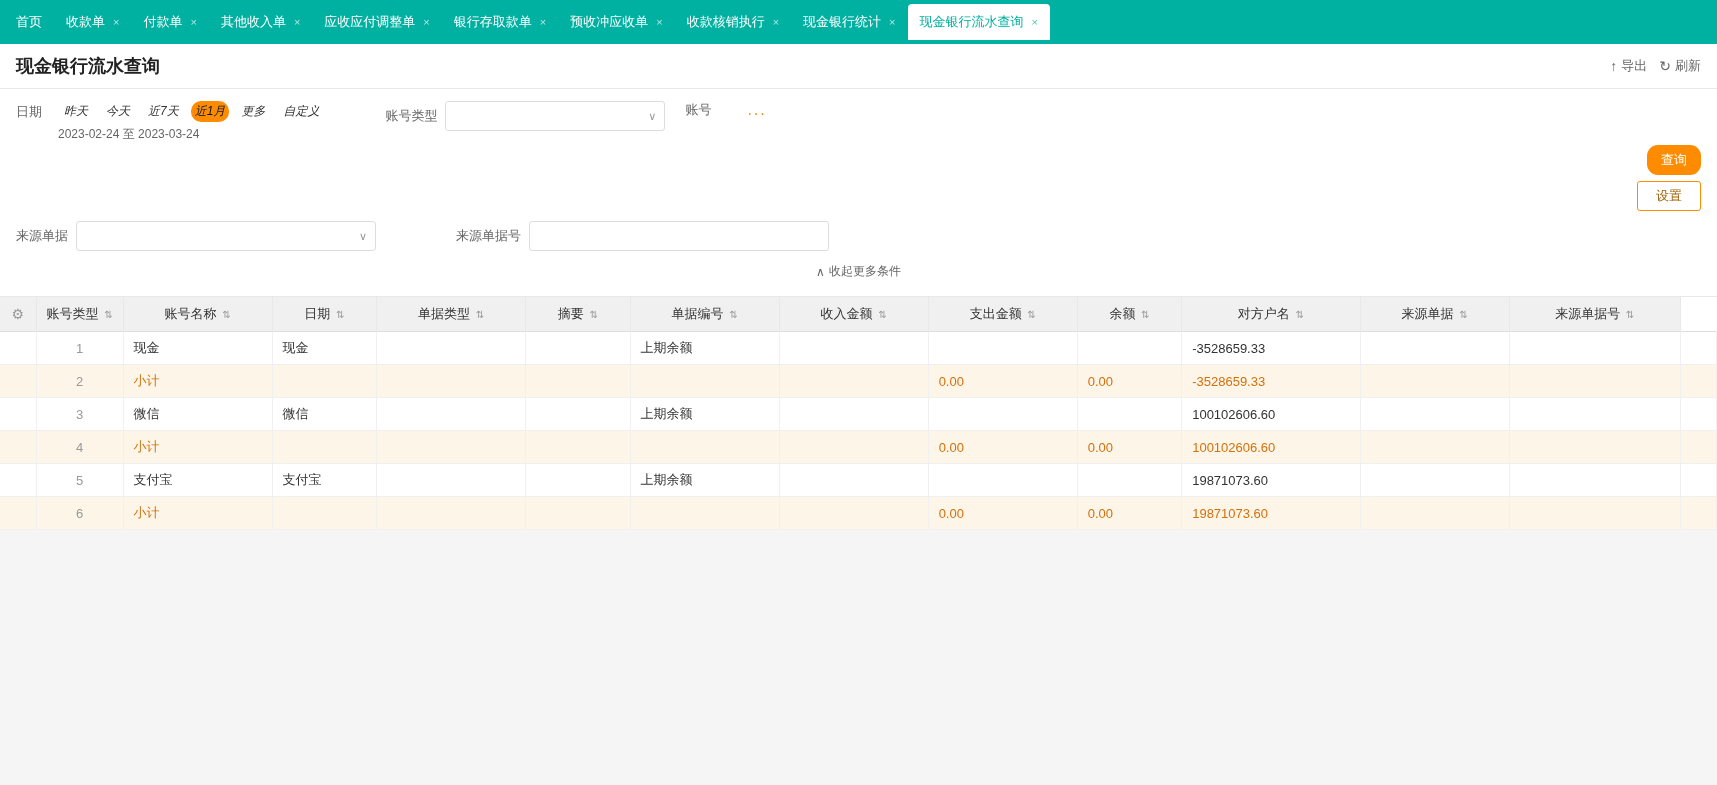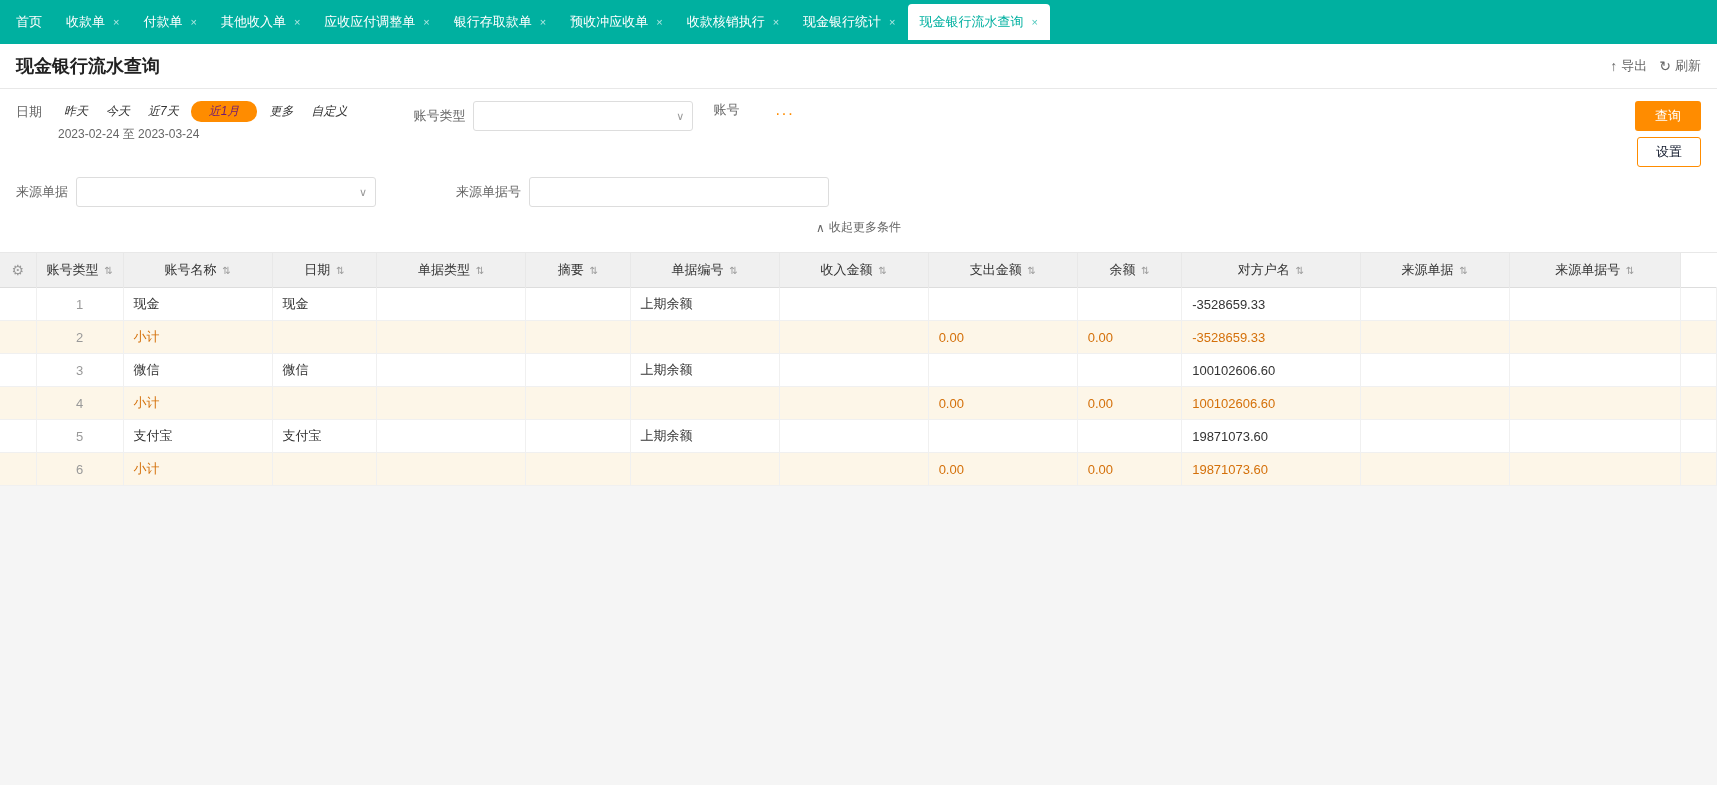--- a/index.html
+++ b/index.html
@@ -75,23 +75,23 @@
     .date-btn {
       color: #333;
       cursor: pointer;
       padding: 2px 6px;
       border-radius: 3px;
       font-size: 12px;
       font-style: italic;
     }
     .date-btn.active {
       background: #ff8c00;
-      color: #701a75;
+      color: #0f172a;
       border-radius: 10px;
-      padding: 2px 18px;
+      padding: 2px 4px;
     }
     .date-range {
       color: #666;
       font-size: 12px;
       margin-top: 2px;
     }
     .select-box {
       border: 1px solid #ddd;
       border-radius: 3px;
       padding: 4px 8px;
@@ -115,28 +115,29 @@
     .filter-more-dots {
       color: #ff8c00;
       cursor: pointer;
       font-size: 16px;
       letter-spacing: 2px;
     }
     .btn-query {
       background: #ff8c00;
       color: #fff;
       border: none;
-      border-radius: 3px;
-      padding: 6px 20px;
+      border-radius: 11px;
+      padding: 6px 14px;
       cursor: pointer;
       font-size: 13px;
+      margin-top: 44px;
     }
     .btn-settings {
       background: #fff;
-      color: #0f172a;
+      color: #a16207;
       border: 1px solid #ff8c00;
       border-radius: 3px;
       padding: 5px 18px;
       cursor: pointer;
       font-size: 13px;
     }
     .collapse-bar {
       display: flex;
       align-items: center;
       justify-content: center;

